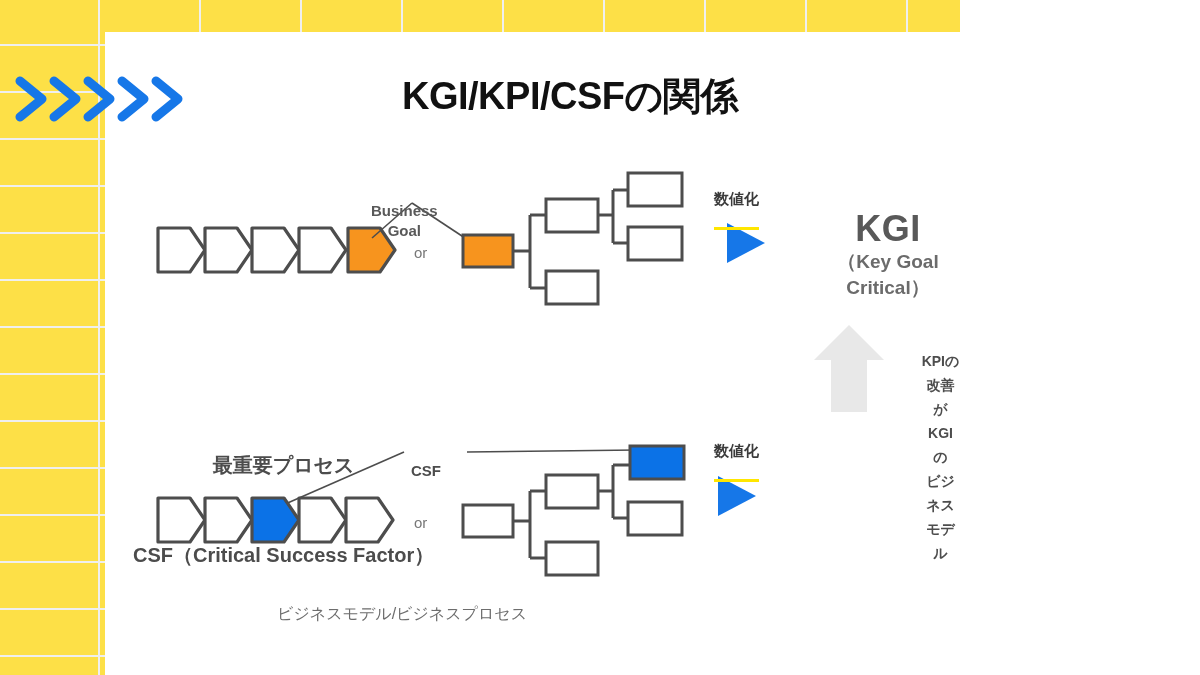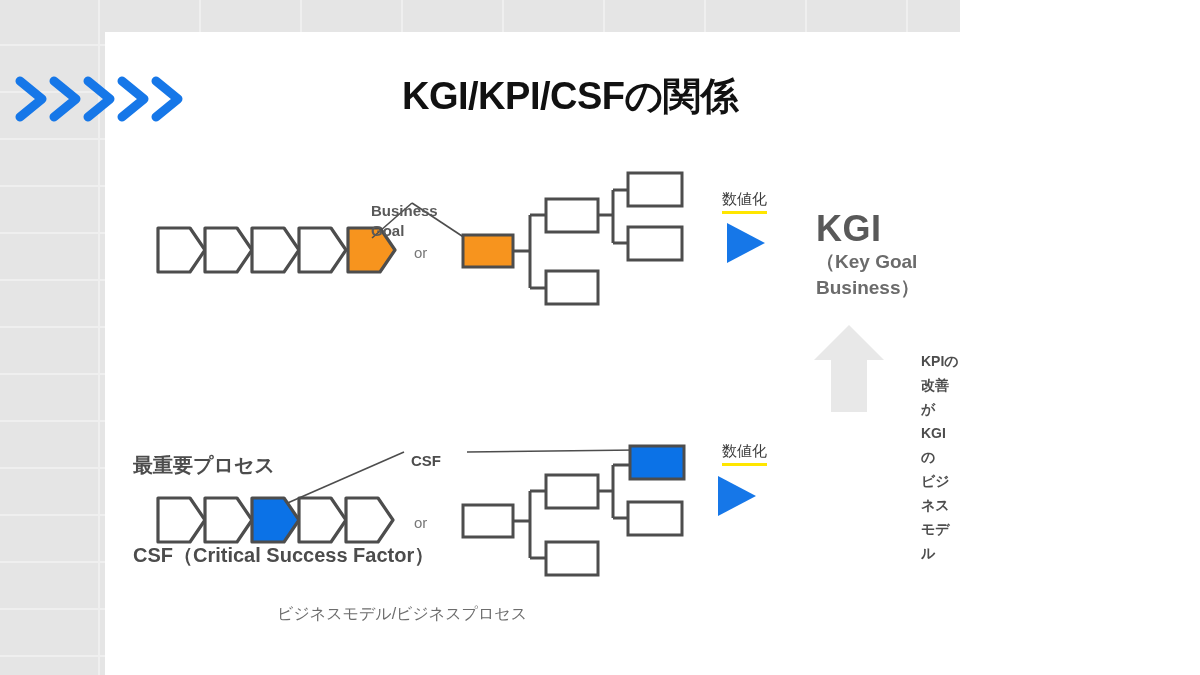--- a/index.html
+++ b/index.html
@@ -6,22 +6,23 @@
   html, body {
     width: 1200px; height: 675px;
     overflow: hidden;
     font-family: "Liberation Sans", "DejaVu Sans", sans-serif;
     background: #ffffff;
   }
 
   #slide {
     position: relative;
     width: 960px; height: 675px;
-    background: #e5e5e5;
+    background: #fde047;
     overflow: hidden;
+    text-align: center;
   }
 
   
   .grid-bg {
     position: absolute;
     left: 0; top: 0; width: 1200px; height: 675px;
     background-image:
       linear-gradient(to right, #efefef 2px, transparent 2px),
       linear-gradient(to bottom, #efefef 2px, transparent 2px);
     background-size: 101px 47px;
@@ -77,43 +78,42 @@
   }
   .lbl-business-goal {
     left: 371px; top: 155px;
     font-size: 15px; font-weight: bold;
     line-height: 20px;
     color: #595959;
     margin-top: 46px;
   }
   .lbl-or-top   { left: 414px; top: 244px; font-size: 15px; color: #777777; }
   .lbl-or-bot   { left: 414px; top: 514px; font-size: 15px; color: #777777; }
-  .lbl-csf-call { left: 411px; top: 452px; font-size: 15px; font-weight: bold; color: #4c4c4c; }
+  .lbl-csf-call { left: 411px; top: 462px; font-size: 15px; font-weight: bold; color: #4c4c4c; }
 
   .lbl-csf-title {
     left: 133px; top: 390px;
     font-size: 20px; font-weight: bold;
     color: #4c4c4c;
     line-height: 30px;
   }
 
   .lbl-bottom-caption {
     left: 277px; top: 604px;
     font-size: 16px;
     color: #6d6d6d;
   }
 
   
   .suchi {
     position: absolute;
-    font-size: 15px; font-weight: normal;
+    font-size: 15px; font-weight: bold;
     color: #3a3a3a;
-    padding-bottom: 2px;
+    padding-bottom: 18px;
     border-bottom: 3px solid #ffe600;
-    margin-left: 8px;
   }
   .suchi-kgi { left: 714px; top: 190px; }
   .suchi-kpi { left: 714px; top: 442px; }
 
   
   .acronym {
     position: absolute;
     color: #5a5a5a;
   }
   .acronym .abbr {
@@ -274,21 +274,21 @@
 
   <div class="lbl lbl-business-goal">Business
 Goal</div>
 
   <div class="lbl lbl-or-top">or</div>
 
   <div class="suchi suchi-kgi">数値化</div>
 
   <div class="acronym acr-kgi">
     <div class="abbr">KGI</div>
-    <div class="full">（Key Goal Business）</div>
+    <div class="full">（Key Goal Critical）</div>
   </div>
 
   <div class="arrow-note">KPIの改善がKGIの
 ビジネスモデル</div>
 
   <div class="lbl lbl-csf-title">
     <div>最重要プロセス</div>
     <div>CSF（Critical Success Factor）</div>
   </div>
 

